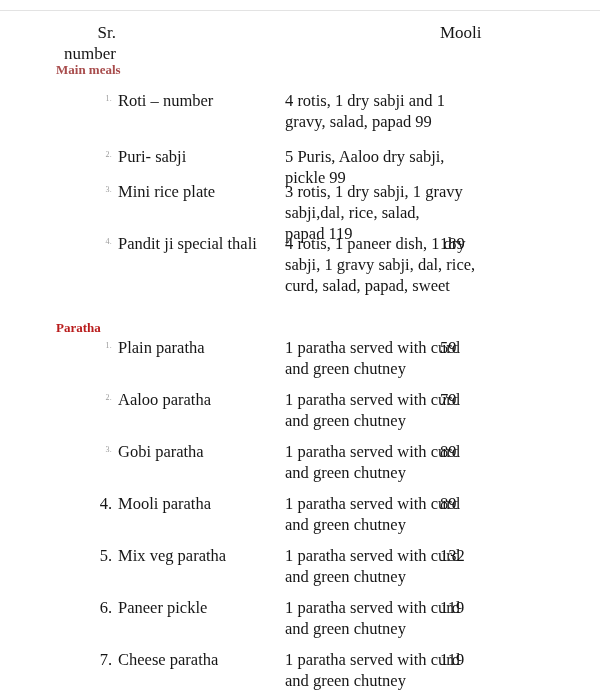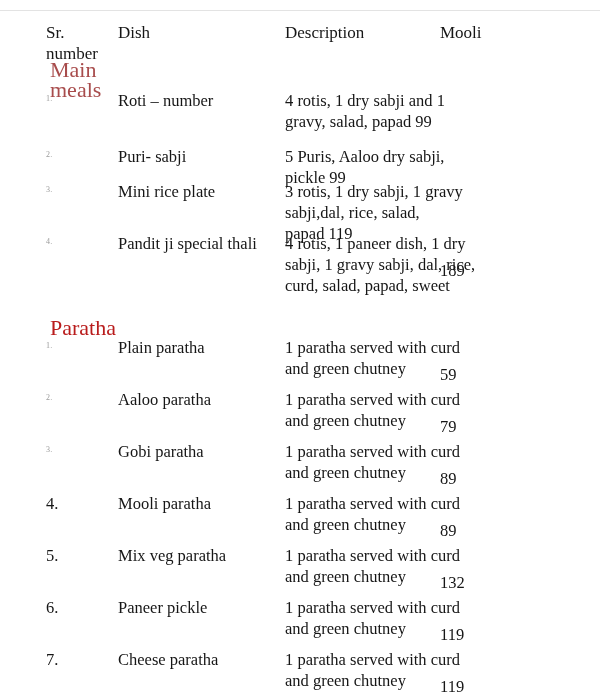--- a/index.html
+++ b/index.html
@@ -36,21 +36,21 @@
 
   
   .row {
     position: relative;
     min-height: 1px;
   }
   .c-sr {
     position: absolute;
     left: 46px;
     width: 66px;
-    text-align: left;
+    text-align: right;
   }
   .c-dish {
     position: absolute;
     left: 118px;
     width: 162px;
   }
   .c-desc {
     position: absolute;
     left: 285px;
     width: 200px;
@@ -69,24 +69,24 @@
     width: 600px;
     height: 66px;
     font-size: 17px;
     line-height: 21px;
   }
   .thead .c-sr { width: 70px; }
 
   
   .section-head {
     position: absolute;
-    left: 50px;
-    font-size: 22px;
+    left: 56px;
+    font-size: 13px;
     line-height: 20px;
-    font-weight: normal;
+    font-weight: bold;
     width: 80px;
   }
   .section-head.red { color: #a84c4c; }
   .section-head.dark { color: #141414; }
 
   
   .body-block {
     font-size: 16.5px;
     line-height: 21px;
   }
@@ -100,21 +100,21 @@
     letter-spacing: .2px;
   }
   
   .sr-full {
     font-size: 16.5px;
     color: #161616;
   }
 
   .dish-name { white-space: normal; }
   .desc-text { white-space: normal; }
-  .rate-val  { white-space: nowrap; margin-top: 27px; }
+  .rate-val  { white-space: nowrap; }
 
   
   .desc-inline .rate-val {
     position: static;
     display: inline;
     width: auto;
     margin-left: 4px;
   }
 
   
@@ -124,22 +124,20 @@
 </style>
 </head>
 <body>
 
 <div class="top-rule"></div>
 
 <div class="page scan">
 
   <div class="thead row">
     <div class="c-sr">Sr. number</div>
-    <div class="c-dish">Dish</div>
-    <div class="c-desc">Description</div>
     <div class="c-rate">Mooli</div>
   </div>
 
   <div class="section-head red" style="top: 60px; color: rgb(168, 76, 76);">Main meals</div>
 
   <div class="row body-block desc-inline" style="position:absolute; top:90px; left:0; width:600px;">
     <div class="c-sr sr-faint" style="top:4px;">1.</div>
     <div class="c-dish dish-name">Roti – number</div>
     <div class="c-desc">
       <span class="desc-text">4 rotis, 1 dry sabji and 1 gravy, salad, papad</span><span class="rate-val">99</span>

